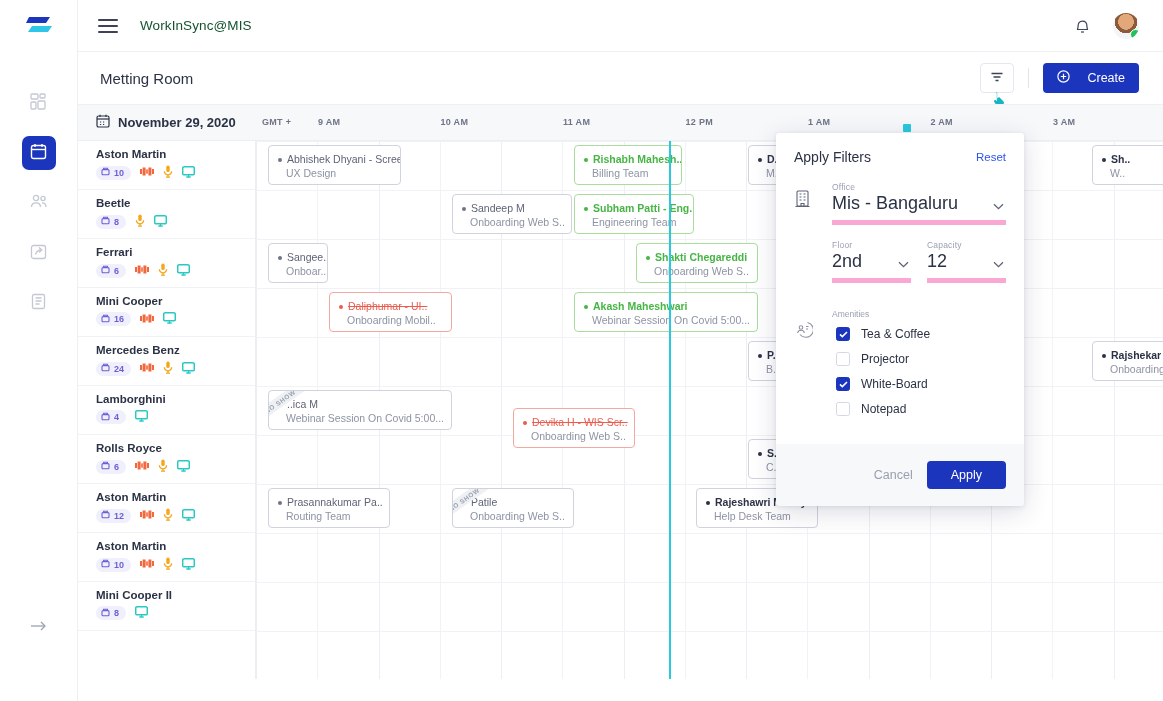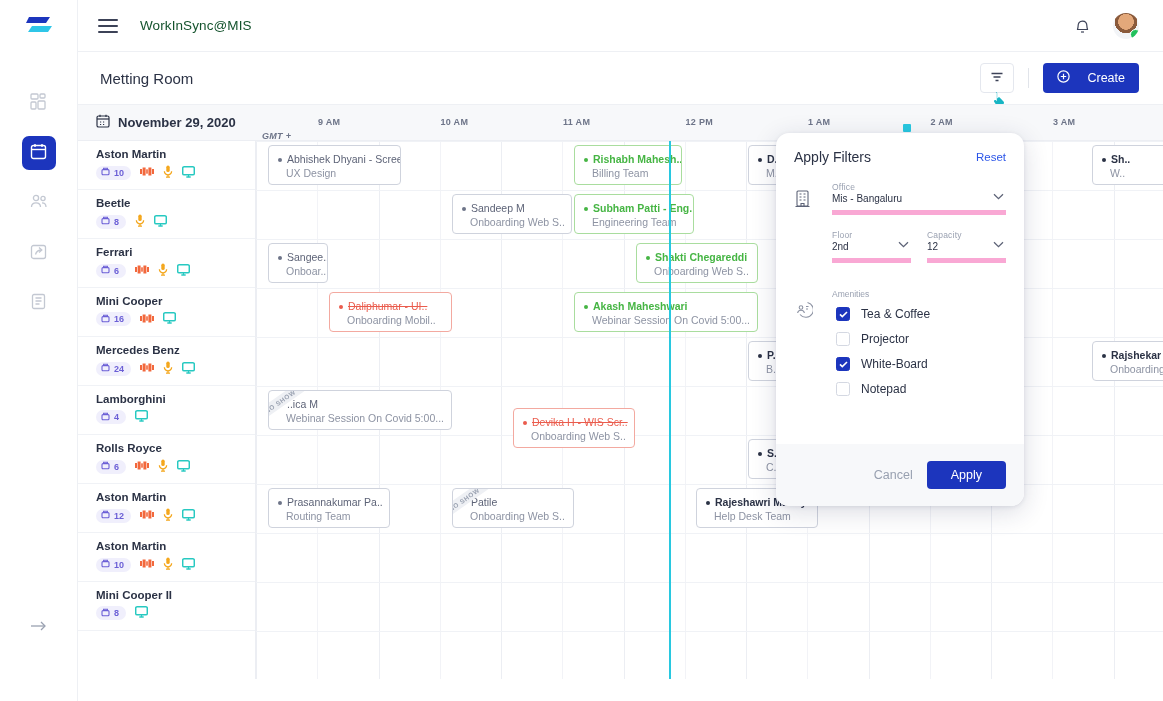--- a/index.html
+++ b/index.html
@@ -82,21 +82,21 @@
     background:#fff; border-top:1px solid #eef0f4; overflow:hidden;
   }
   .cal-head {
     display:flex; height:36px; align-items:center;
     background:#f7f8fa; border-bottom:1px solid #eceef3;
   }
   .datecell { width:178px; min-width:178px; display:flex; align-items:center; gap:8px; padding-left:18px; }
   .datecell .dt { font-size:13px; color:#2b3245; font-weight:600; }
   .timeline-head { position:relative; flex:1; height:36px; }
   .tick { position:absolute; top:12px; font-size:9px; color:#6d7488; letter-spacing:.3px; font-weight:600; }
-  .gmt { position:absolute; top:26px; left:6px; font-size:9px; color:#6d7488; font-weight:600; letter-spacing:.3px;font-style:italic; }
+  .gmt { position:absolute; top:12px; left:6px; font-size:9px; color:#6d7488; font-weight:600; letter-spacing:.3px; }
 
   .cal-body { display:flex; height:539px; }
   .rooms { width:178px; min-width:178px; border-right:1px solid #eceef3; }
   .room {
     height:49px; padding:7px 0 0 18px; border-bottom:1px solid #f0f2f6;
   }
   .room-name { font-size:11.5px; color:#2b3245; font-weight:600; margin-bottom:5px; }
   .room-meta { display:flex; align-items:center; gap:9px; }
   .cap {
     display:flex; align-items:center; gap:4px; background:#f0effc; border-radius:9px;
@@ -129,34 +129,34 @@
   .ev.dark .dot { background:#2b3245; }
   .ribbon {
     position:absolute; left:-20px; top:5px; width:62px; transform:rotate(-35deg);
     background:#eef0f4; color:#98a0b0; font-size:6.5px; font-weight:700; letter-spacing:.6px;
     text-align:center; line-height:11px; height:11px;
   }
 
   
   .panel {
     position:absolute; left:776px; top:133px; width:248px; height:373px;
-    background:#fff; border-radius:13px;
+    background:#fff; border-radius:3px;
     box-shadow: 0 6px 26px rgba(30,40,80,.16), 0 1px 4px rgba(30,40,80,.10);
     overflow:hidden;
   }
   .panel-head { padding:16px 18px 10px 18px; display:flex; align-items:center; }
   .panel-title { font-size:14px; color:#2b3245; font-weight:500; }
   .panel-reset { margin-left:auto; font-size:11.5px; color:#2b55e8; cursor:pointer; font-weight:500; }
   .panel-body { padding: 2px 18px 0 18px; }
   .frow { display:flex; gap:12px; }
   .ficon { width:26px; min-width:26px; padding-top:12px; color:#8d93a3; }
   .fields { flex:1; }
   .fld { position:relative; border-bottom:5px solid #f9a8d4; padding:5px 0 6px 0; }
   .fld-label { font-size:8.5px; color:#9aa1b1; letter-spacing:.2px; margin-bottom:1px; }
-  .fld-val { font-size:10px; color:#2b3245; }
+  .fld-val { font-size:18px; color:#2b3245; }
   .chev { position:absolute; right:2px; bottom:8px; color:#6d7488; font-size:10px; }
   .fld-half { display:flex; gap:16px; margin-top:10px; }
   .fld-half .fld { flex:1; }
   .amen-wrap { margin-top:24px; }
   .amen-title { font-size:8.5px; color:#9aa1b1; margin-bottom:8px; padding-top:2px; }
   .chk-row { display:flex; align-items:center; gap:11px; margin-bottom:11px; padding-left:4px; }
   .chk {
     width:14px; height:14px; border-radius:2.5px; border:1px solid #d4d8e2; background:#fff;
     display:flex; align-items:center; justify-content:center; cursor:pointer;
   }

